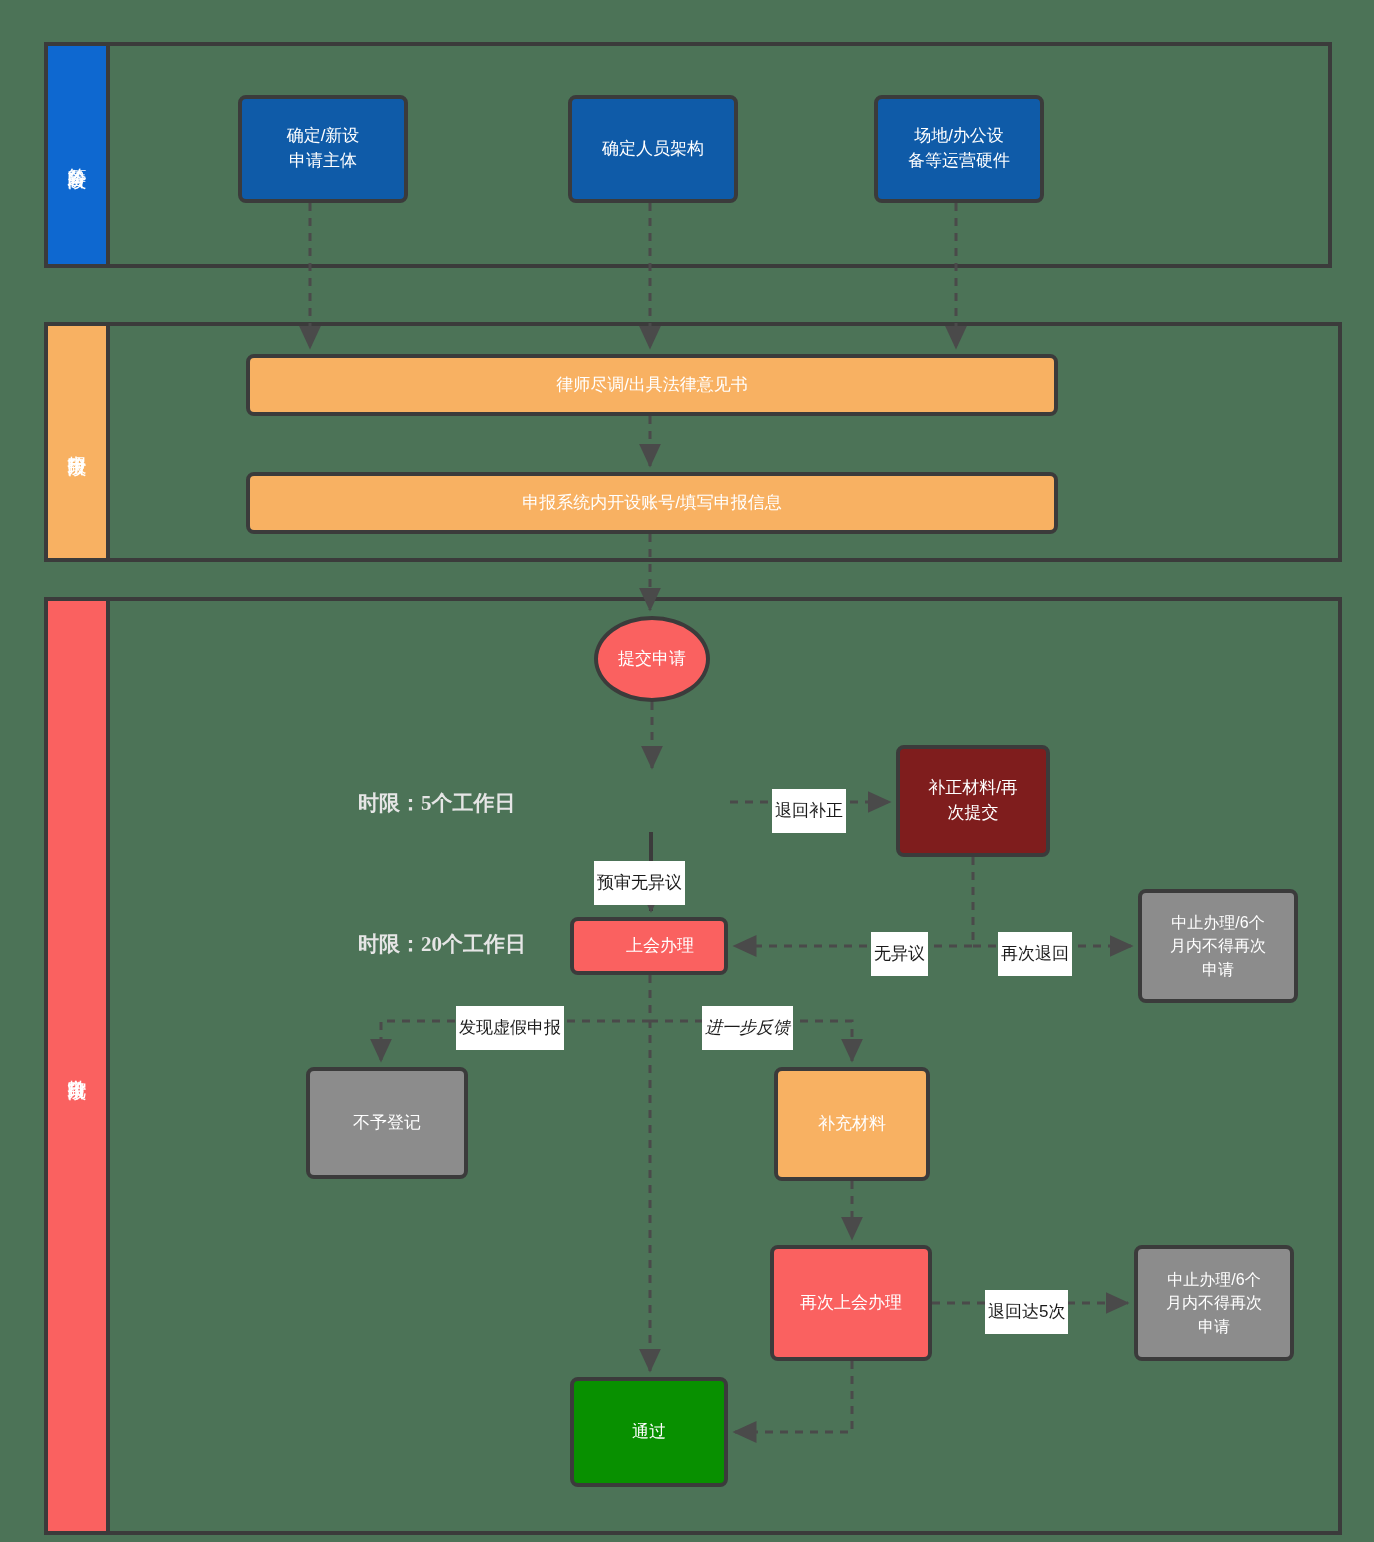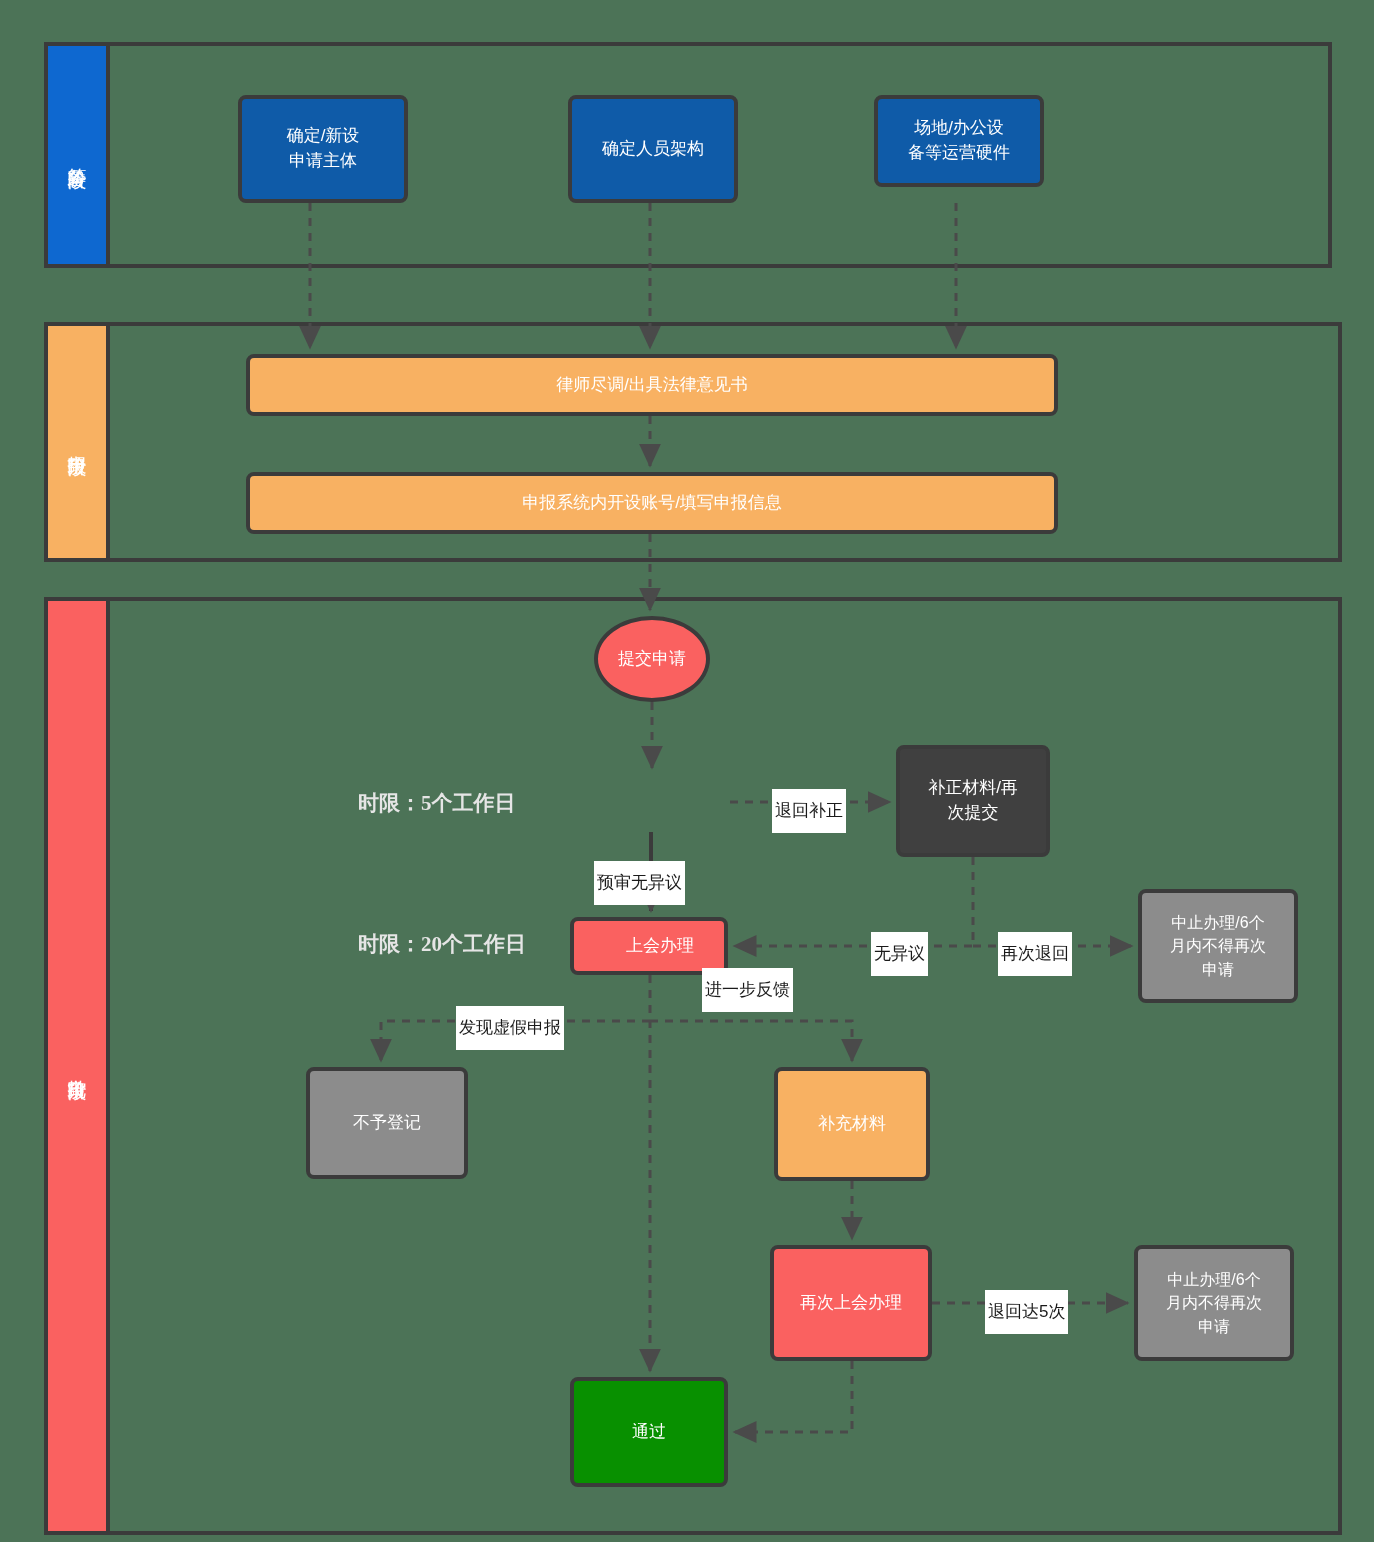--- a/index.html
+++ b/index.html
@@ -163,33 +163,33 @@
       <span>审批阶段</span>
     </div>
   </div>
 
   <div class="node" id="n0" style="left: 238px; top: 86px; width: 170px; height: 108px; background: rgb(15, 91, 168);">
     <span>确定/新设<br>申请主体</span>
   </div>
   <div class="node" id="n1" style="left: 568px; top: 86px; width: 170px; height: 108px; background: rgb(15, 91, 168);">
     <span>确定人员架构</span>
   </div>
-  <div class="node" id="n2" style="left: 874px; top: 86px; width: 170px; height: 92px; background: rgb(15, 91, 168);">
+  <div class="node" id="n2" style="left: 874px; top: 86px; width: 170px; height: 108px; background: rgb(15, 91, 168);">
     <span>场地/办公设<br>备等运营硬件</span>
   </div>
   <div class="node" id="n3" style="left: 246px; top: 345px; width: 812px; height: 62px; background: rgb(248, 177, 98);">
     <span>律师尽调/出具法律意见书</span>
   </div>
   <div class="node" id="n4" style="left: 246px; top: 463px; width: 812px; height: 62px; background: rgb(248, 177, 98);">
     <span>申报系统内开设账号/填写申报信息</span>
   </div>
   <div class="node ellipse" id="n5" style="left: 594px; top: 607px; width: 116px; height: 86px; background: rgb(250, 97, 96);">
     <span>提交申请</span>
   </div>
-  <div class="node" id="n7" style="left: 896px; top: 736px; width: 154px; height: 112px; background: #404040;">
+  <div class="node" id="n7" style="left: 896px; top: 736px; width: 154px; height: 112px; background: #7f1d1d;">
     <span>补正材料/再<br>次提交</span>
   </div>
   <div class="node" id="n8" style="left: 570px; top: 908px; width: 158px; height: 58px; background: rgb(250, 97, 96); padding-left: 28px;">
     <span>上会办理</span>
   </div>
   <div class="node small" id="n9" style="left: 1138px; top: 880px; width: 160px; height: 114px; background: rgb(140, 140, 140);">
     <span>中止办理/6个<br>月内不得再次<br>申请</span>
   </div>
   <div class="node" id="n10" style="left: 306px; top: 1058px; width: 162px; height: 112px; background: rgb(140, 140, 140);">
     <span>不予登记</span>
@@ -205,19 +205,19 @@
   </div>
   <div class="node" id="n14" style="left: 570px; top: 1368px; width: 158px; height: 110px; background: rgb(8, 144, 0);">
     <span>通过</span>
   </div>
 
   <div class="edge-label" id="e0" style="left: 772px; top: 780px;">退回补正</div>
   <div class="edge-label" id="e1" style="left: 594px; top: 852px;">预审无异议</div>
   <div class="edge-label" id="e2" style="left: 871px; top: 923px;">无异议</div>
   <div class="edge-label" id="e3" style="left: 998px; top: 923px;">再次退回</div>
   <div class="edge-label" id="e4" style="left: 456px; top: 997px;">发现虚假申报</div>
-  <div class="edge-label" id="e5" style="left: 702px; top: 959px;">进一步反馈</div>
+  <div class="edge-label" id="e5" style="left: 702px; top: 997px; font-style: italic;">进一步反馈</div>
   <div class="edge-label" id="e6" style="left: 985px; top: 1281px;">退回达5次</div>
 
   <div class="annot" id="a0" style="left: 358px; top: 780px;">时限：5个工作日</div>
   <div class="annot" id="a1" style="left: 358px; top: 921px;">时限：20个工作日</div>
 
 </div>
 
 </body></html>

